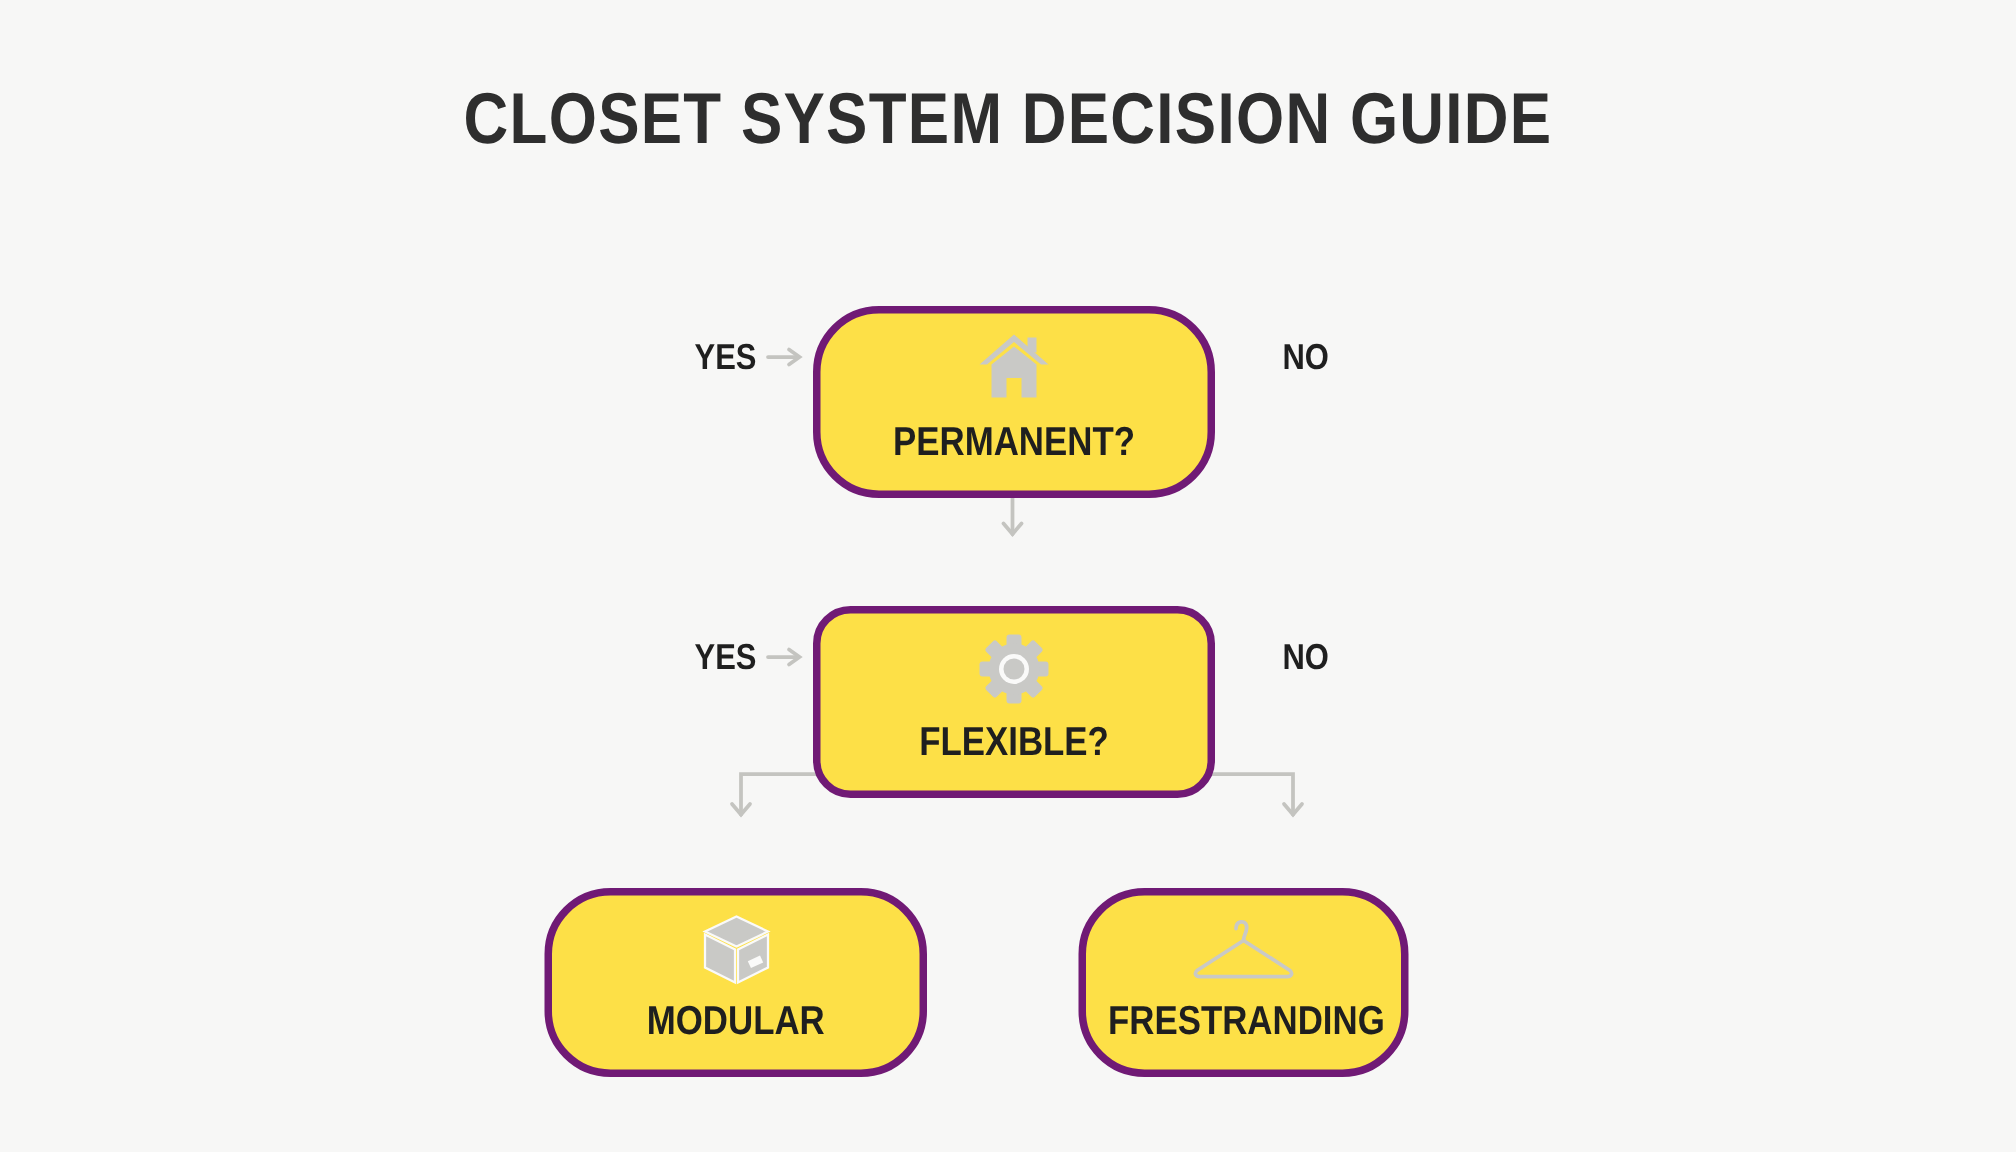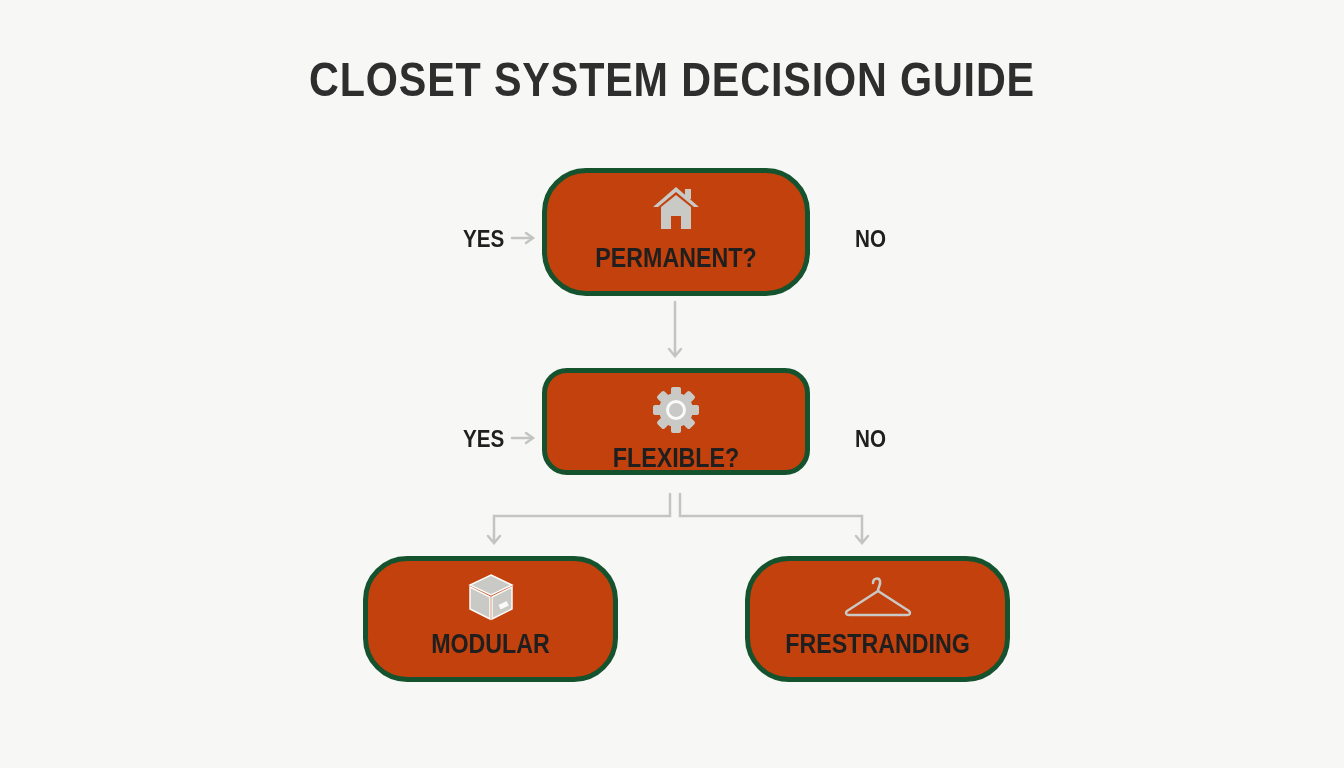--- a/index.html
+++ b/index.html
@@ -10,22 +10,23 @@
       position: relative;
     }
     .title {
       position: absolute; left: 0; top: 52px; width: 1344px;
       text-align: center; font-size: 48px; font-weight: bold;
       color: #2e2e2e; letter-spacing: 1px;
       transform: scaleX(0.86); transform-origin: center;
     }
     .node {
       position: absolute; box-sizing: border-box;
-      border: 5px solid #14532d; border-radius: 44px;
-      background: #c2410c;
+      border: 5px solid #701a75; border-radius: 44px;
+      background: #fde047;
+      margin-top: 36px;
     }
     .node .icon { position: absolute; left: 50%; transform: translateX(-50%); }
     .node .label {
       position: absolute; left: 0; width: 100%; text-align: center;
       font-weight: bold; font-size: 27px; color: #1f1f1f;
       transform: scaleX(0.86);
     }
     .side-label {
       position: absolute; font-weight: bold; font-size: 24px; color: #1f1f1f;
       transform: scaleX(0.86); transform-origin: left center;
@@ -60,21 +61,21 @@
   <span class="icon" style="top:12px;">
     <svg width="50" height="46" viewBox="0 0 50 46">
       <polygon points="25,2 2,22 7,22 25,7 43,22 48,22" fill="#c9c9c6"></polygon>
       <rect x="34" y="4" width="6" height="10" fill="#c9c9c6"></rect>
       <polygon points="10,22 25,10 40,22 40,44 30,44 30,31 20,31 20,44 10,44" fill="#c9c9c6"></polygon>
     </svg>
   </span>
   <div class="label" style="top:70px;">PERMANENT?</div>
 </div>
 
-<div class="node" style="left:542px; top:368px; width:268px; height:107px;border-radius:25px;">
+<div class="node" style="left:542px; top:368px; width:268px; height:128px;border-radius:25px;">
   <span class="icon" style="top:12px;">
     <svg width="50" height="50" viewBox="0 0 50 50">
       <g fill="#c9c9c6">
         <rect x="20" y="2" width="10" height="46" rx="2"></rect>
         <rect x="20" y="2" width="10" height="46" rx="2" transform="rotate(45 25 25)"></rect>
         <rect x="20" y="2" width="10" height="46" rx="2" transform="rotate(90 25 25)"></rect>
         <rect x="20" y="2" width="10" height="46" rx="2" transform="rotate(135 25 25)"></rect>
         <circle cx="25" cy="25" r="17"></circle>
       </g>
       <circle cx="25" cy="25" r="10" fill="#fafaf9"></circle>
@@ -91,21 +92,21 @@
         <polygon points="25,2 46,12 25,22 4,12"></polygon>
         <polygon points="4,14 24,24 24,46 4,36"></polygon>
         <polygon points="26,24 46,14 46,36 26,46"></polygon>
       </g>
       <rect x="33" y="30" width="9" height="5" fill="#fafaf9" transform="rotate(-25 37 32)"></rect>
     </svg>
   </span>
   <div class="label" style="top:68px;">MODULAR</div>
 </div>
 
-<div class="node" style="left:745px; top:556px; width:265px; height:126px;padding-left:30px;">
+<div class="node" style="left:719px; top:556px; width:220px; height:126px;padding-left:30px;">
   <span class="icon" style="top:14px;">
     <svg width="70" height="44" viewBox="0 0 70 44">
       <g stroke="#c9c9c6" stroke-width="2.5" fill="none" stroke-linecap="round" stroke-linejoin="round">
         <path d="M30,8 C30,3 36,2 37,6 C38,10 35,12 35,16"></path>
         <path d="M35,16 L4,36 C2,38 3,40 6,40 L64,40 C67,40 68,38 66,36 Z"></path>
       </g>
     </svg>
   </span>
   <div class="label" style="top:68px;">FRESTRANDING</div>
 </div>

